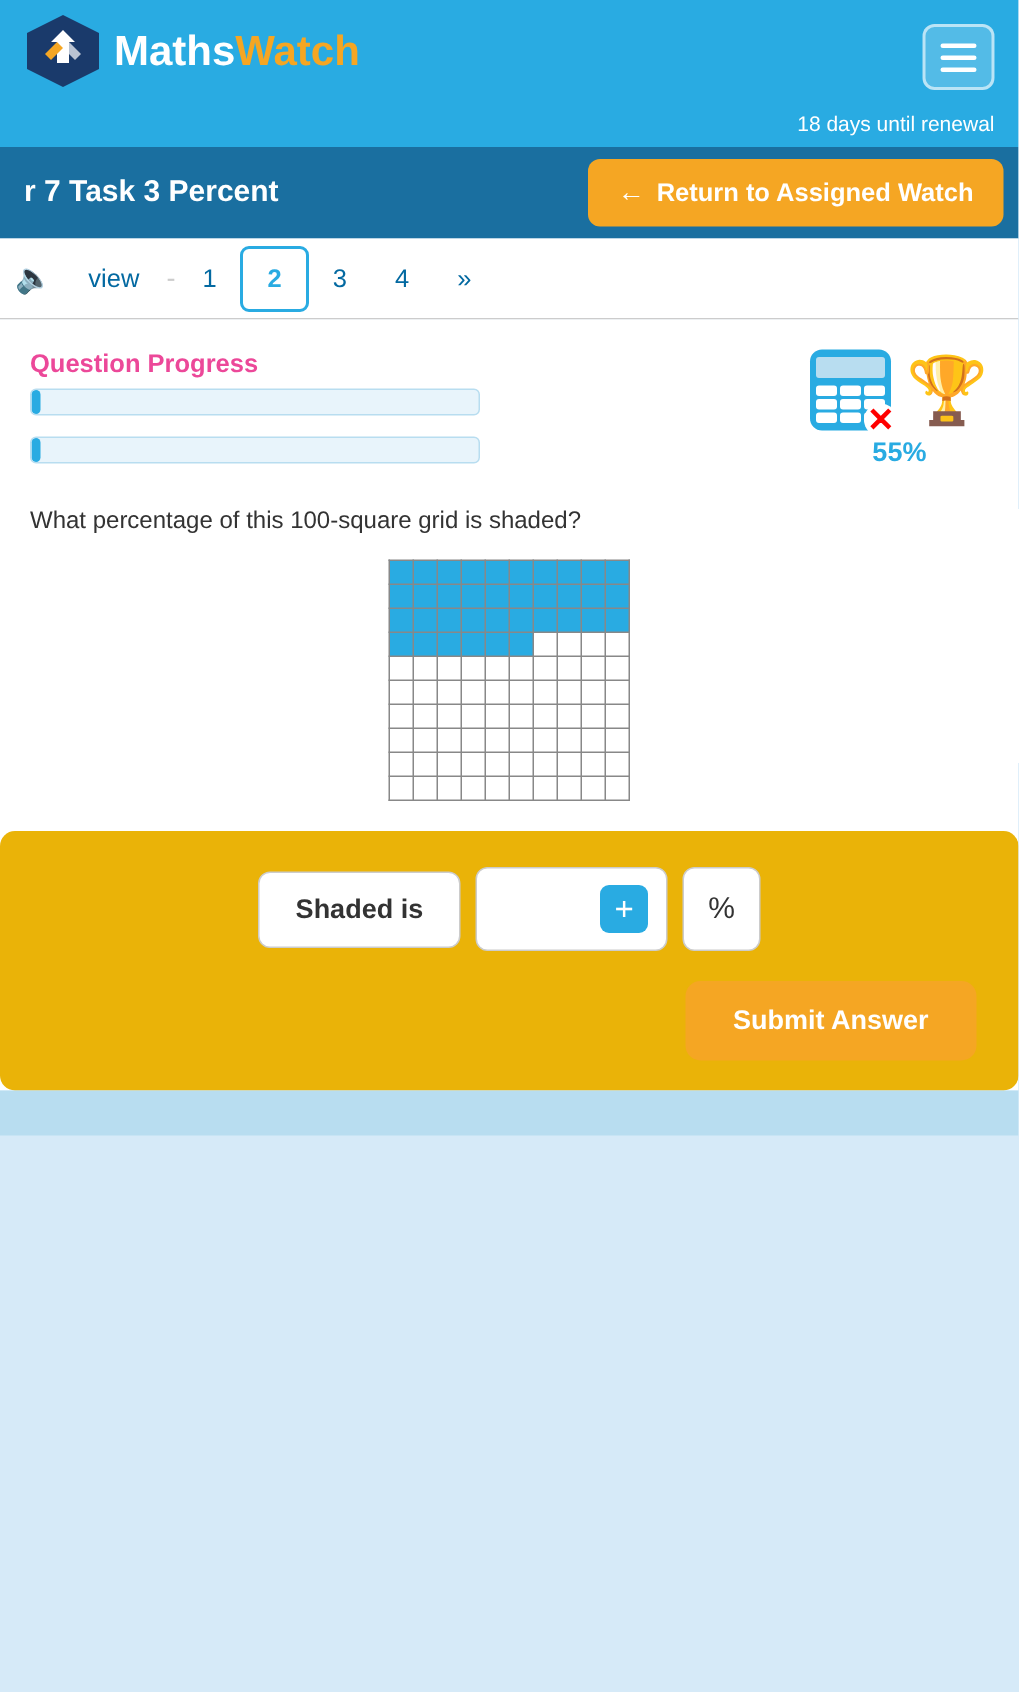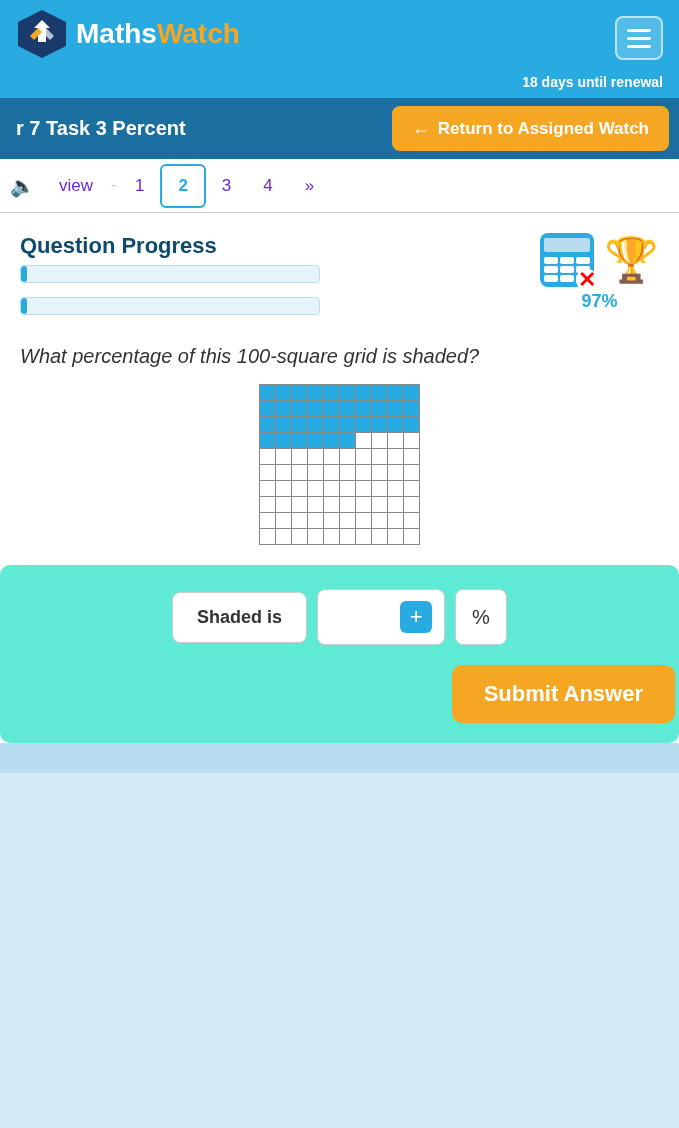--- a/index.html
+++ b/index.html
@@ -55,21 +55,20 @@
       border-radius: 2px;
     }
 
     
     .renewal-bar {
       background: #29abe2;
       text-align: right;
       padding: 4px 16px 8px;
       color: white;
       font-size: 14px;
-      font-weight: bold;
     }
 
     
     .task-bar {
       background: #1a6fa0;
       display: flex;
       align-items: center;
       padding: 0;
       min-height: 60px;
       justify-content: space-between;
@@ -116,21 +115,21 @@
       cursor: pointer;
     }
     .tabs {
       display: flex;
       align-items: center;
       gap: 0;
     }
     .tab {
       padding: 10px 16px;
       font-size: 17px;
-      color: #6d28d9;
+      color: #0369a1;
       cursor: pointer;
       border-radius: 6px;
       min-width: 38px;
       text-align: center;
     }
     .tab.active {
       border: 2px solid #29abe2;
       color: #29abe2;
       font-weight: bold;
     }
@@ -149,22 +148,22 @@
 
     
     .progress-section {
       display: flex;
       justify-content: space-between;
       align-items: flex-start;
       margin-bottom: 16px;
     }
     .progress-left { flex: 1; }
     .progress-label {
-      color: #0c4a6e;
-      font-size: 22px;
+      color: #ec4899;
+      font-size: 17px;
       font-weight: bold;
       margin-bottom: 6px;
     }
     .progress-bar-wrap {
       background: #e8f4fb;
       border: 1px solid #b8ddf0;
       border-radius: 4px;
       height: 18px;
       width: 100%;
       max-width: 300px;
@@ -240,23 +239,22 @@
       color: #29abe2;
       font-size: 18px;
       font-weight: bold;
       text-align: center;
       margin-top: 4px;
     }
 
     
     .question-text {
       color: #333;
-      font-size: 20px;
+      font-size: 16px;
       margin-bottom: 16px;
-      font-style: italic;
     }
 
     
     .grid-container {
       display: flex;
       justify-content: center;
       margin-bottom: 20px;
     }
     .hundred-grid {
       border: 1px solid #555;
@@ -265,23 +263,23 @@
     .hundred-grid td {
       width: 16px;
       height: 16px;
       border: 1px solid #888;
     }
     .shaded { background: #29abe2; }
     .unshaded { background: white; }
 
     
     .answer-section {
-      background: #5eead4;
+      background: #eab308;
       border-radius: 10px;
-      padding: 24px 4px 20px;
+      padding: 24px 28px 20px;
       margin: 0 -20px -16px;
     }
     .answer-row {
       display: flex;
       align-items: center;
       justify-content: center;
       gap: 10px;
       margin-bottom: 20px;
     }
     .shaded-label {
@@ -337,21 +335,21 @@
     .submit-row {
       display: flex;
       justify-content: flex-end;
     }
     .submit-btn {
       background: #f5a623;
       color: white;
       border: none;
       border-radius: 10px;
       padding: 16px 32px;
-      font-size: 22px;
+      font-size: 18px;
       font-weight: bold;
       cursor: pointer;
     }
 
     
     .bottom-bar {
       background: #b8ddf0;
       height: 30px;
     }
   </style>
@@ -428,21 +426,21 @@
             <div class="calc-btn-dot"></div>
             <div class="calc-btn-dot"></div>
             <div class="calc-btn-dot"></div>
             <div class="calc-btn-dot"></div>
           </div>
           <div class="x-overlay">✕</div>
         </div>
 
         <div style="font-size:44px; color:#f5a623; margin-left:4px;">🏆</div>
       </div>
-      <div class="percent-label">97%</div>
+      <div class="percent-label">55%</div>
     </div>
   </div>
 
   <p class="question-text">What percentage of this 100-square grid is shaded?</p>
 
   <div class="grid-container">
     <table class="hundred-grid">
       <tbody id="grid-body">
           <tr>
             <td class="shaded"></td>

